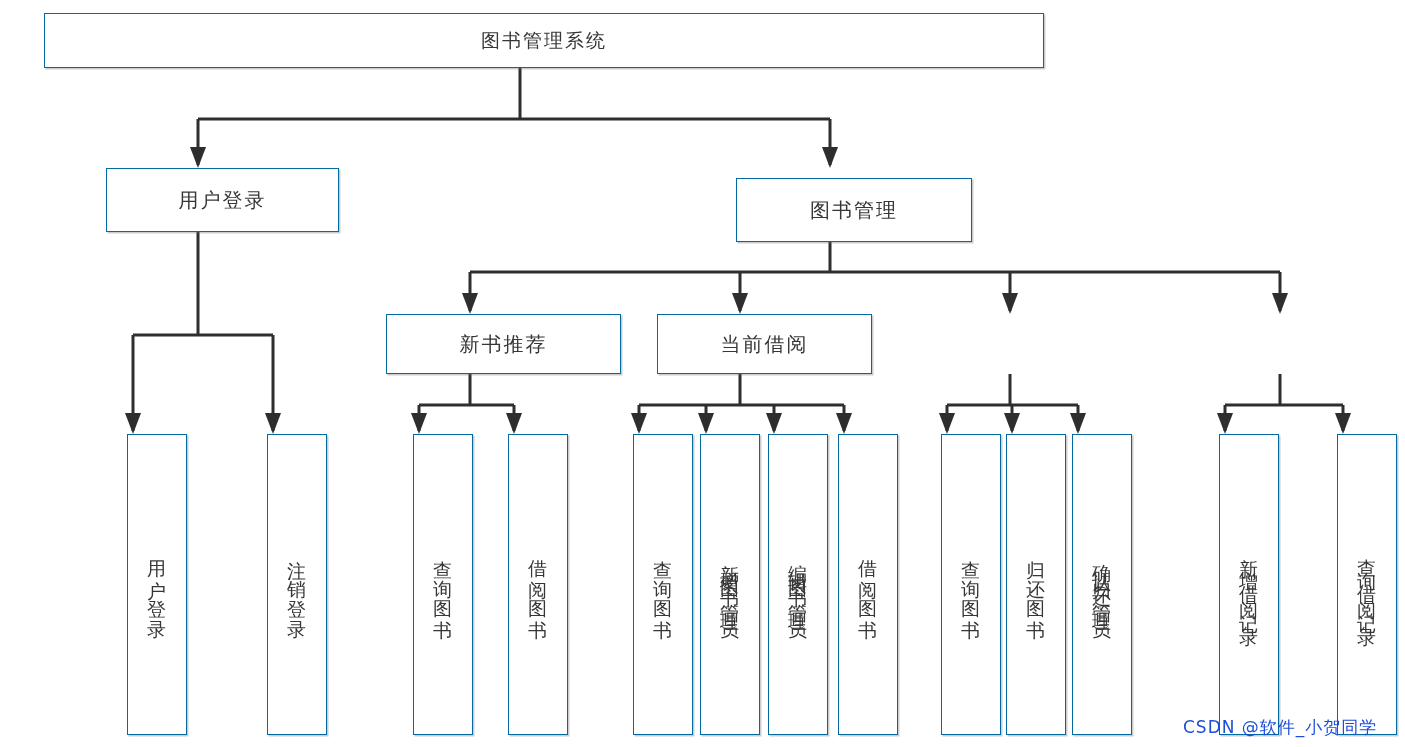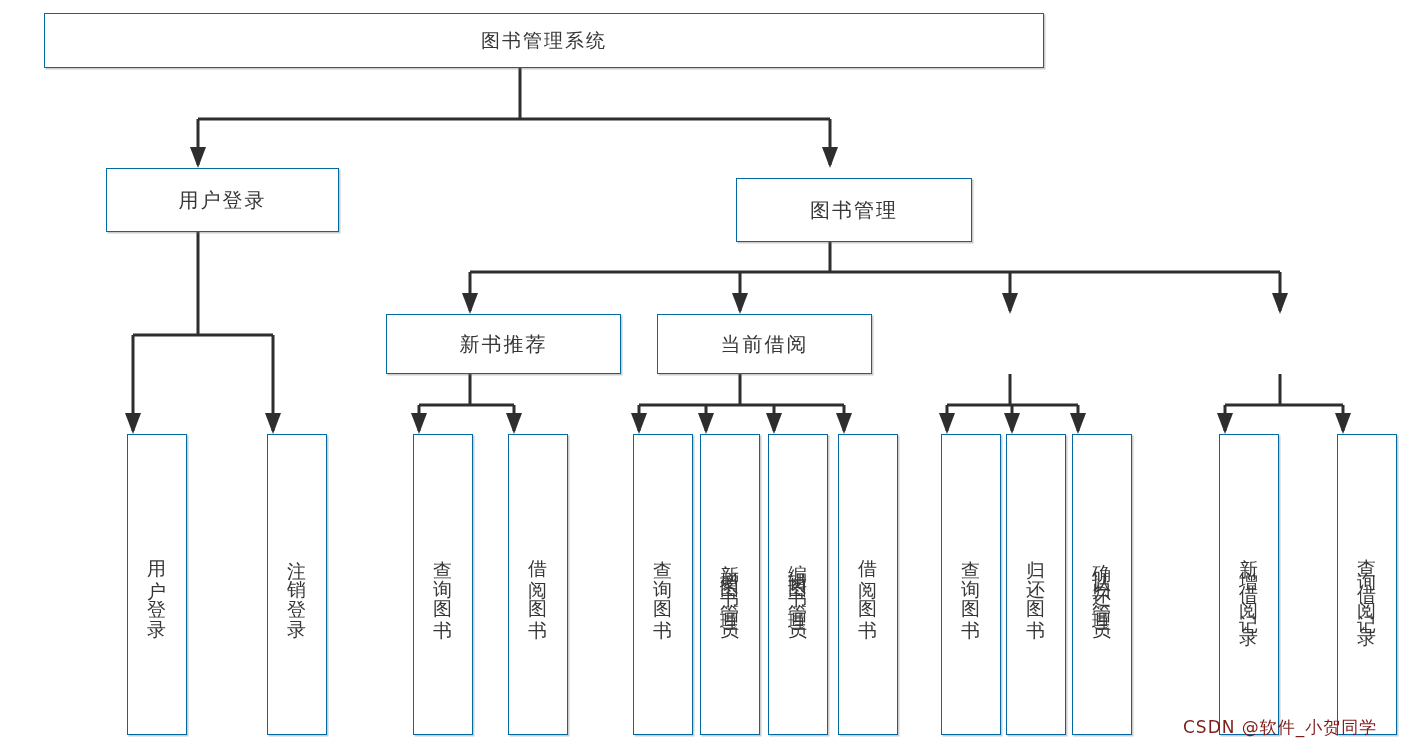--- a/index.html
+++ b/index.html
@@ -40,21 +40,21 @@
     text-orientation: mixed;
     font-size: 19px;
     line-height: 1;
     color: #363636;
   }
   .watermark {
     position: absolute;
     left: 1183px;
     top: 716px;
     font-size: 17px;
-    color: #7f1d1d;
+    color: #1d4ed8;
     white-space: nowrap;
     letter-spacing: 1px;
   }
 </style>
 </head>
 <body>
 
 <div class="canvas">
 
   <svg class="connectors" viewBox="0 0 1405 747" xmlns="http://www.w3.org/2000/svg">

